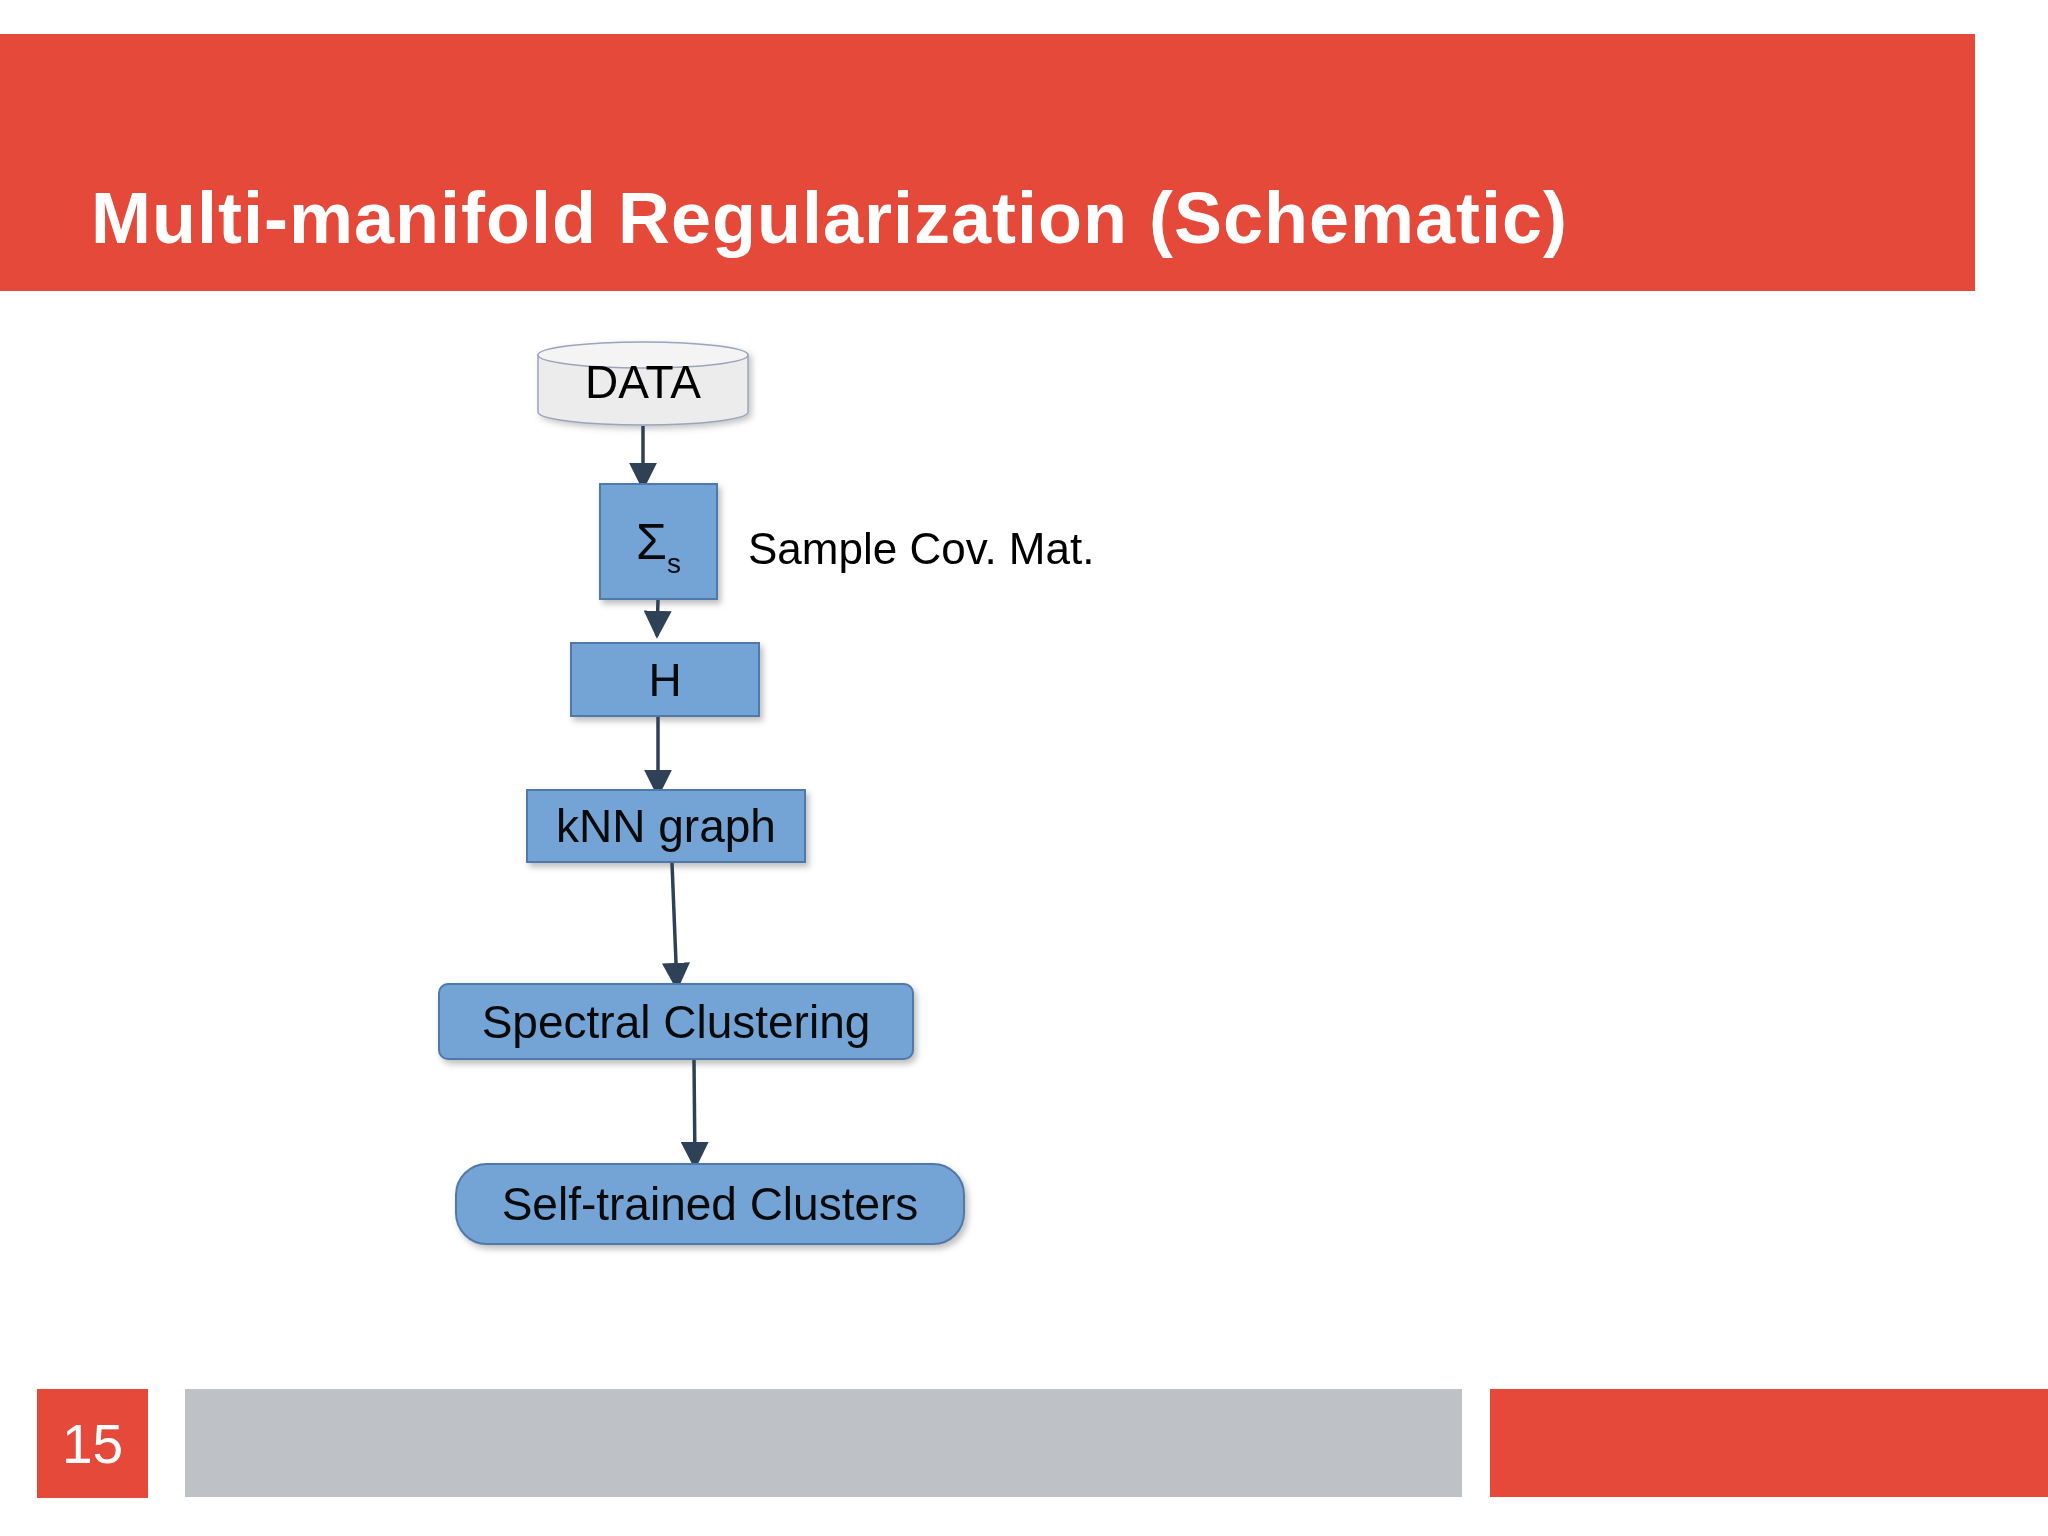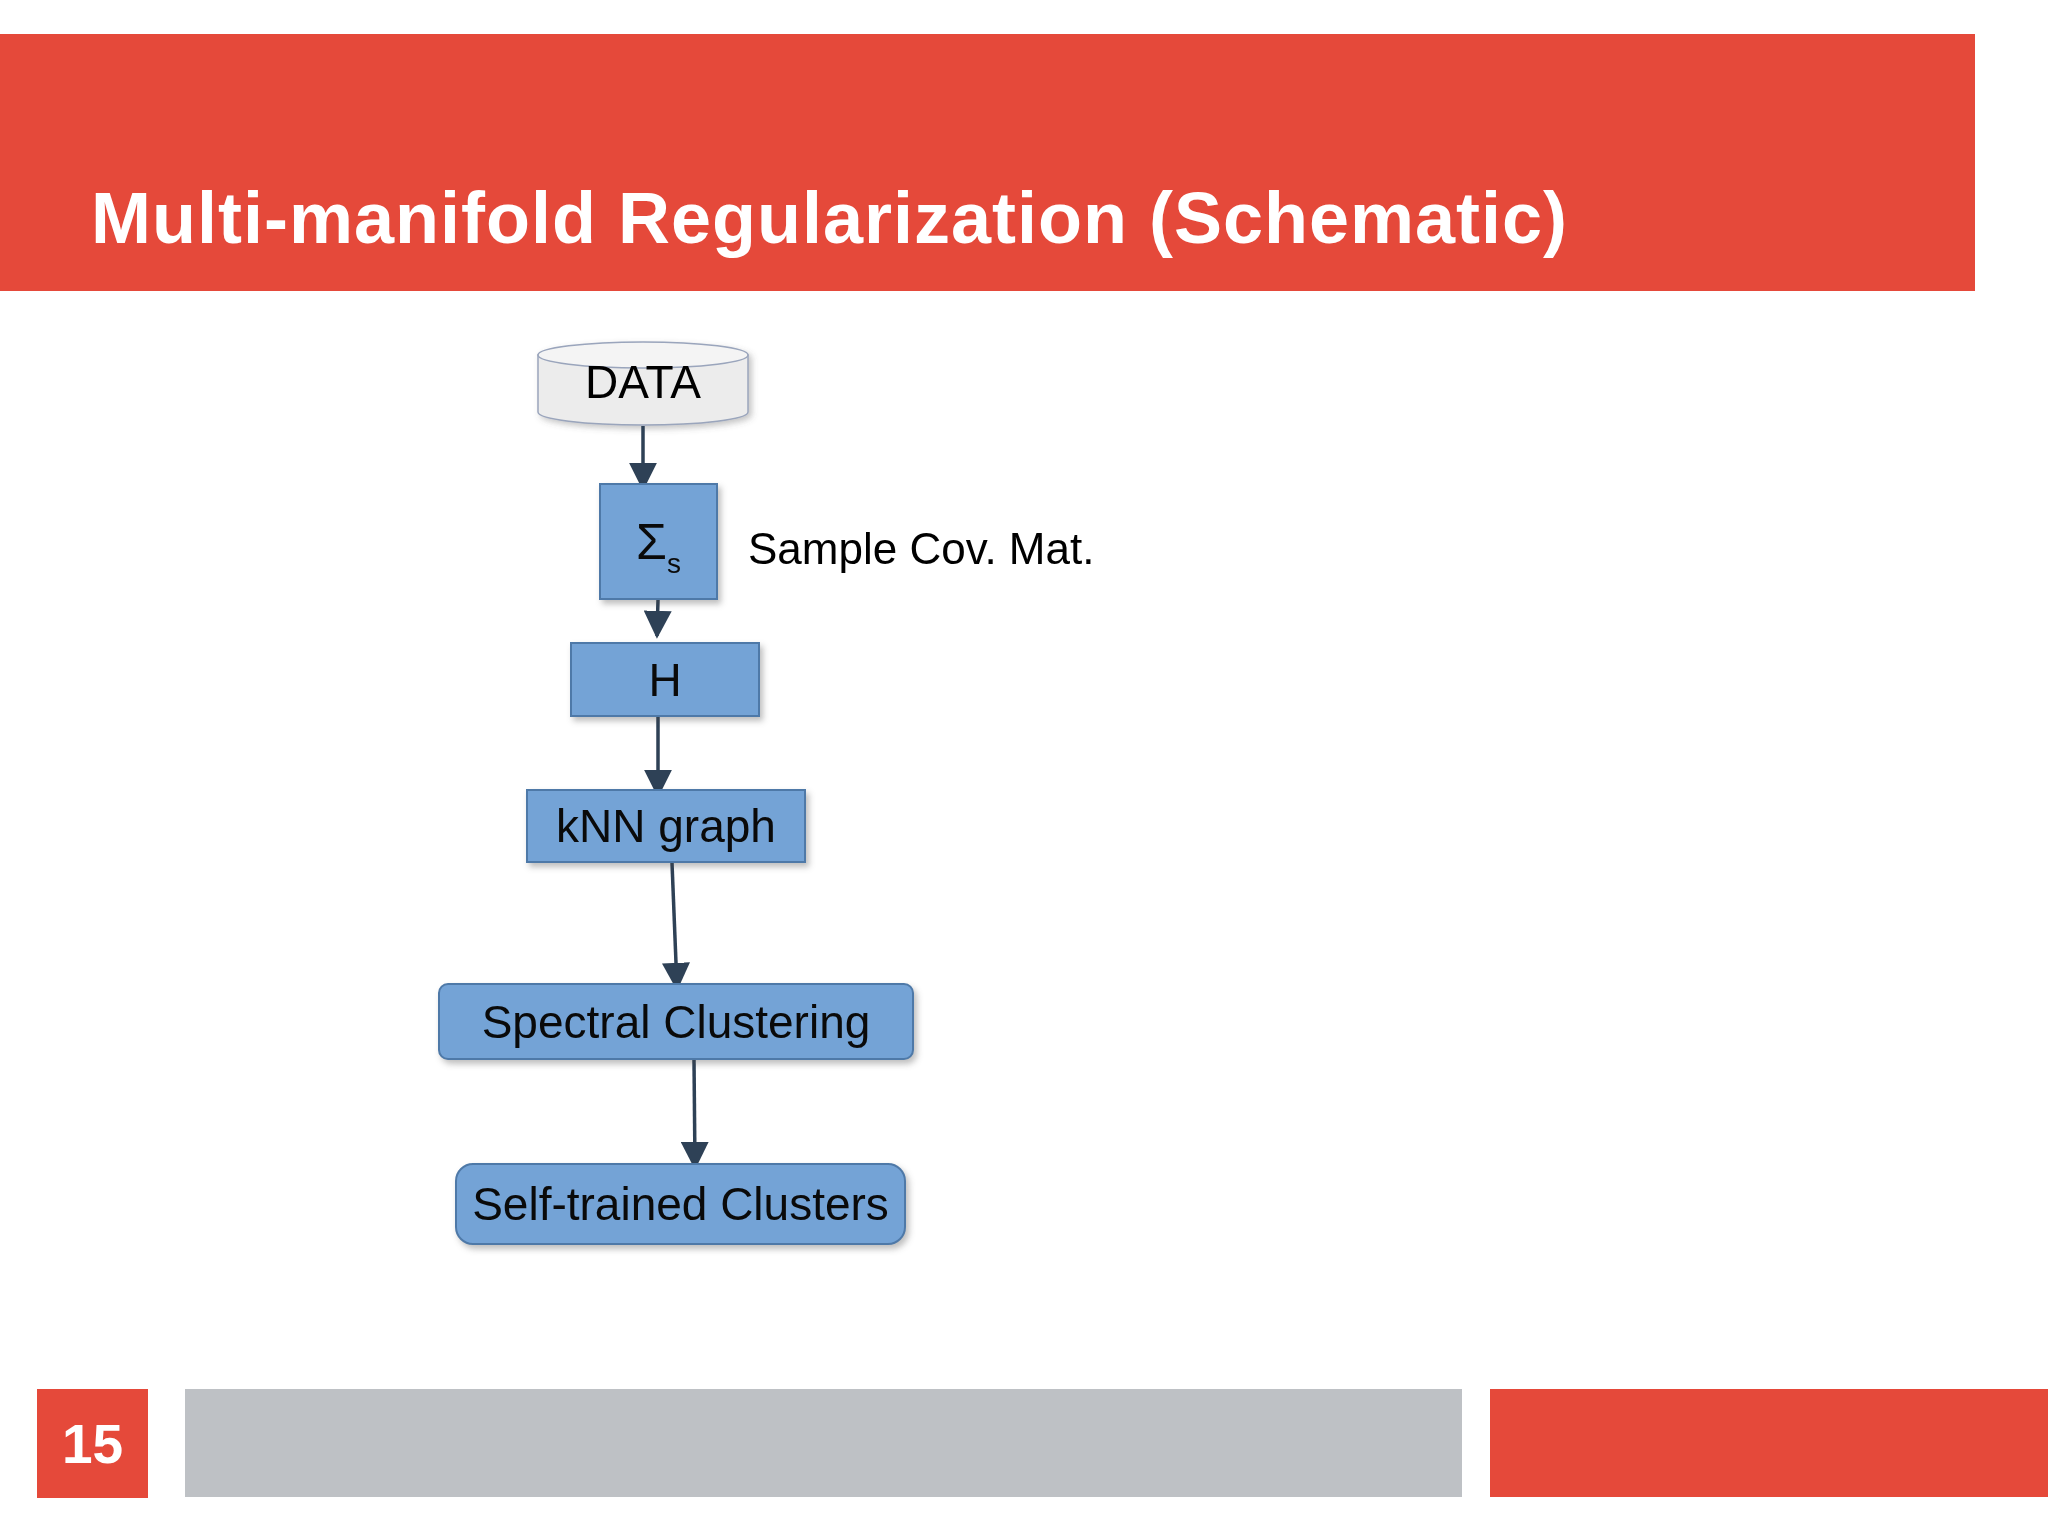--- a/index.html
+++ b/index.html
@@ -29,21 +29,21 @@
     display:flex;align-items:center;justify-content:center;
     background:#74A3D6;border:2px solid #4E79A8;
     color:#0a0a0a;font-size:46px;
     box-shadow:3px 4px 6px rgba(70,70,70,0.35);
     white-space:nowrap;
   }
   .node-sigma{left:599px;top:483px;width:119px;height:117px;}
   .node-h{left:570px;top:642px;width:190px;height:75px;}
   .node-knn{left:526px;top:789px;width:280px;height:74px;}
   .node-spectral{left:438px;top:983px;width:476px;height:77px;border-radius:10px;}
-  .node-clusters{left:455px;top:1163px;width:451px;height:82px;border-radius:18px;}
+  .node-clusters{left:455px;top:1163px;width:510px;height:82px;border-radius:32px;}
 
   .sigma-wrap{display:flex;align-items:baseline;}
   .sigma-main{font-size:50px;}
   .sigma-sub{font-size:28px;transform:translateY(14px);}
 
   .cylinder-label{
     position:absolute;left:538px;top:346px;width:210px;height:72px;
     display:flex;align-items:center;justify-content:center;
     color:#000000;font-size:46px;text-align:right;
   }
@@ -51,21 +51,21 @@
   .annotation{
     position:absolute;left:748px;top:524px;
     color:#000000;font-size:44px;white-space:nowrap;
   }
 
   
   .page-box{
     position:absolute;left:37px;top:1389px;width:111px;height:109px;
     background:#E5493A;color:#ffffff;
     display:flex;align-items:center;justify-content:center;
-    font-size:55px;font-weight:bold;
+    font-size:55px;font-weight:normal;
   }
   .footer-gray-bar{
     position:absolute;left:185px;top:1389px;width:1277px;height:108px;
     background:#BEC1C5;
   }
   .footer-red-bar{
     position:absolute;left:1490px;top:1389px;width:558px;height:108px;
     background:#E5493A;
   }
 </style>

